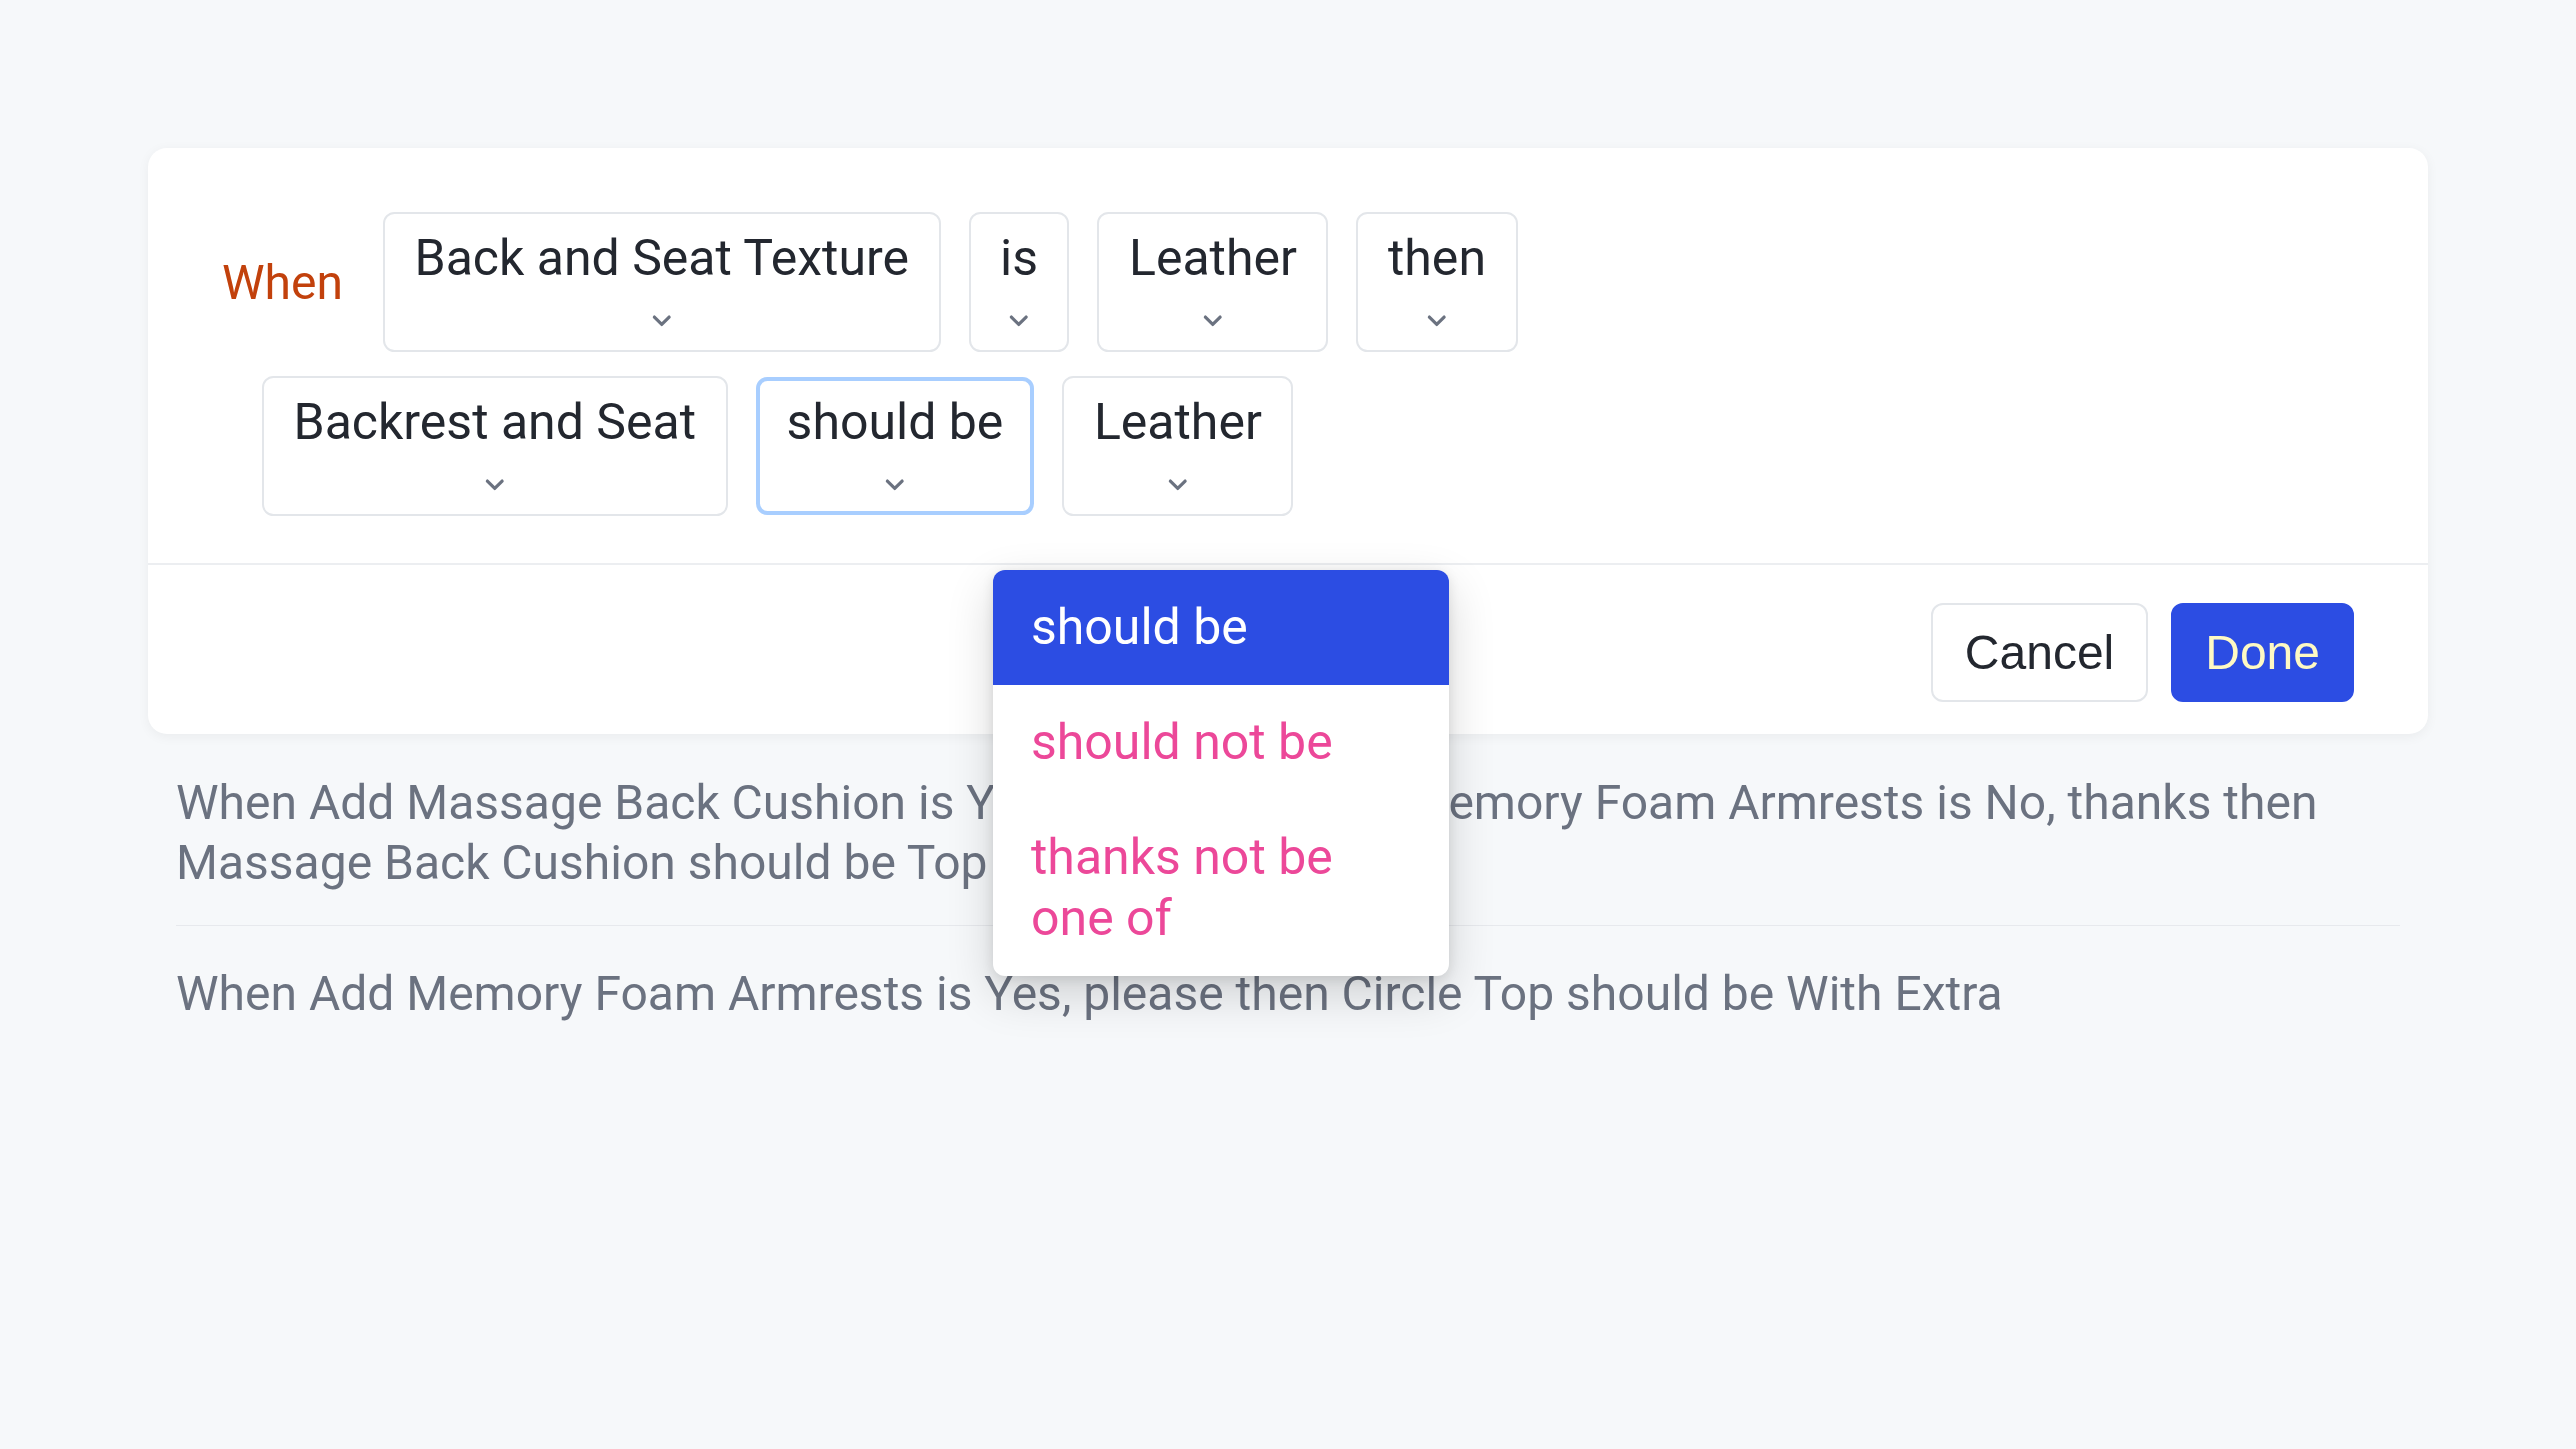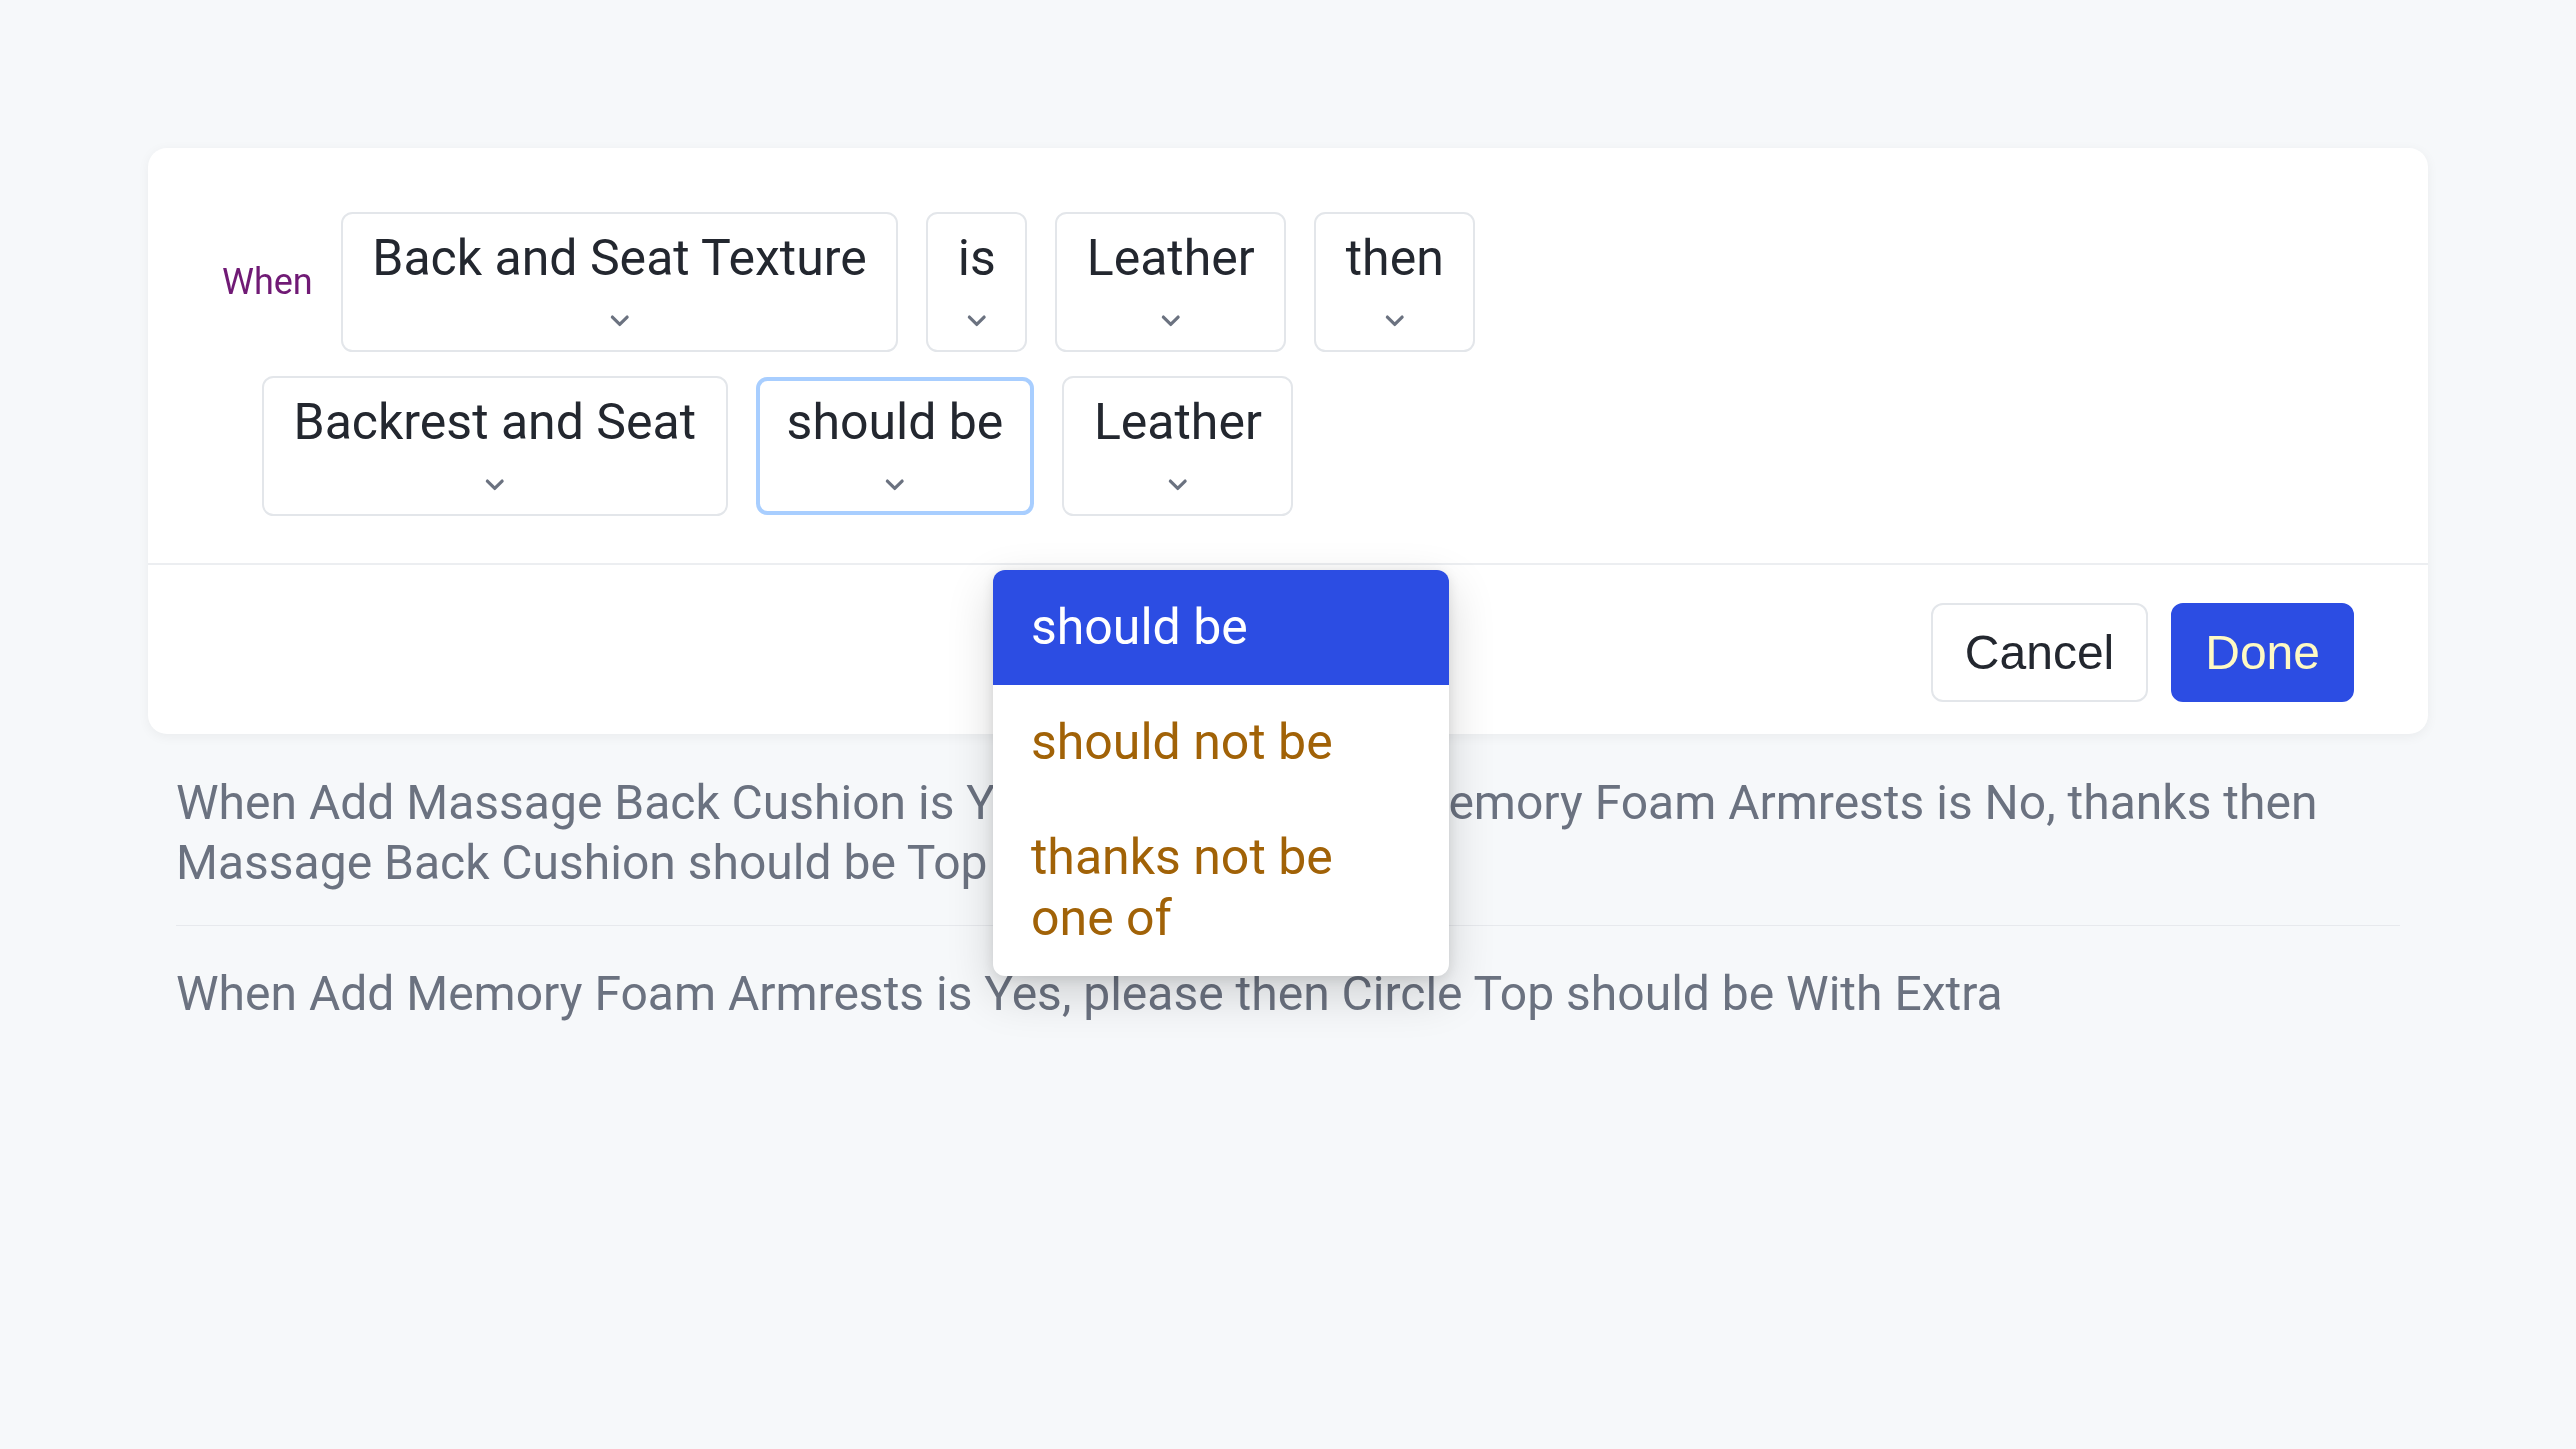--- a/index.html
+++ b/index.html
@@ -46,24 +46,24 @@
     .rule-row-inner {
       display: flex;
       flex-wrap: wrap;
       gap: 24px 28px;
       align-items: center;
       justify-content: flex-start;
       padding-left: 40px;
     }
 
     .when-label {
-      font-size: 36px;
+      font-size: 48px;
       font-weight: 400;
-      color: #701a75;
-      margin-right: 0;
+      color: #c2410c;
+      margin-right: 12px;
     }
 
     .dropdown-pill {
       display: flex;
       align-items: center;
       gap: 19px;
       border: 2px solid #e3e6ea;
       border-radius: 11.4px;
       padding: 14.8px 29.5px;
       font-size: 50px;
@@ -133,21 +133,21 @@
       border-radius: 12px;
       box-shadow: 0 17.4px 47px rgba(0,0,0,0.16), 0 2.7px 12px rgba(0,0,0,0.10);
       overflow: hidden;
       z-index: 100;
     }
 
     .popup-item {
       padding: 27px 38px;
       font-size: 50px;
       font-weight: 400;
-      color: #a16207;
+      color: #ec4899;
       line-height: 1.22;
       cursor: pointer;
     }
 
     .popup-item.selected {
       background: #2c4de3;
       color: #ffffff;
     }
 
     .below-rules {

